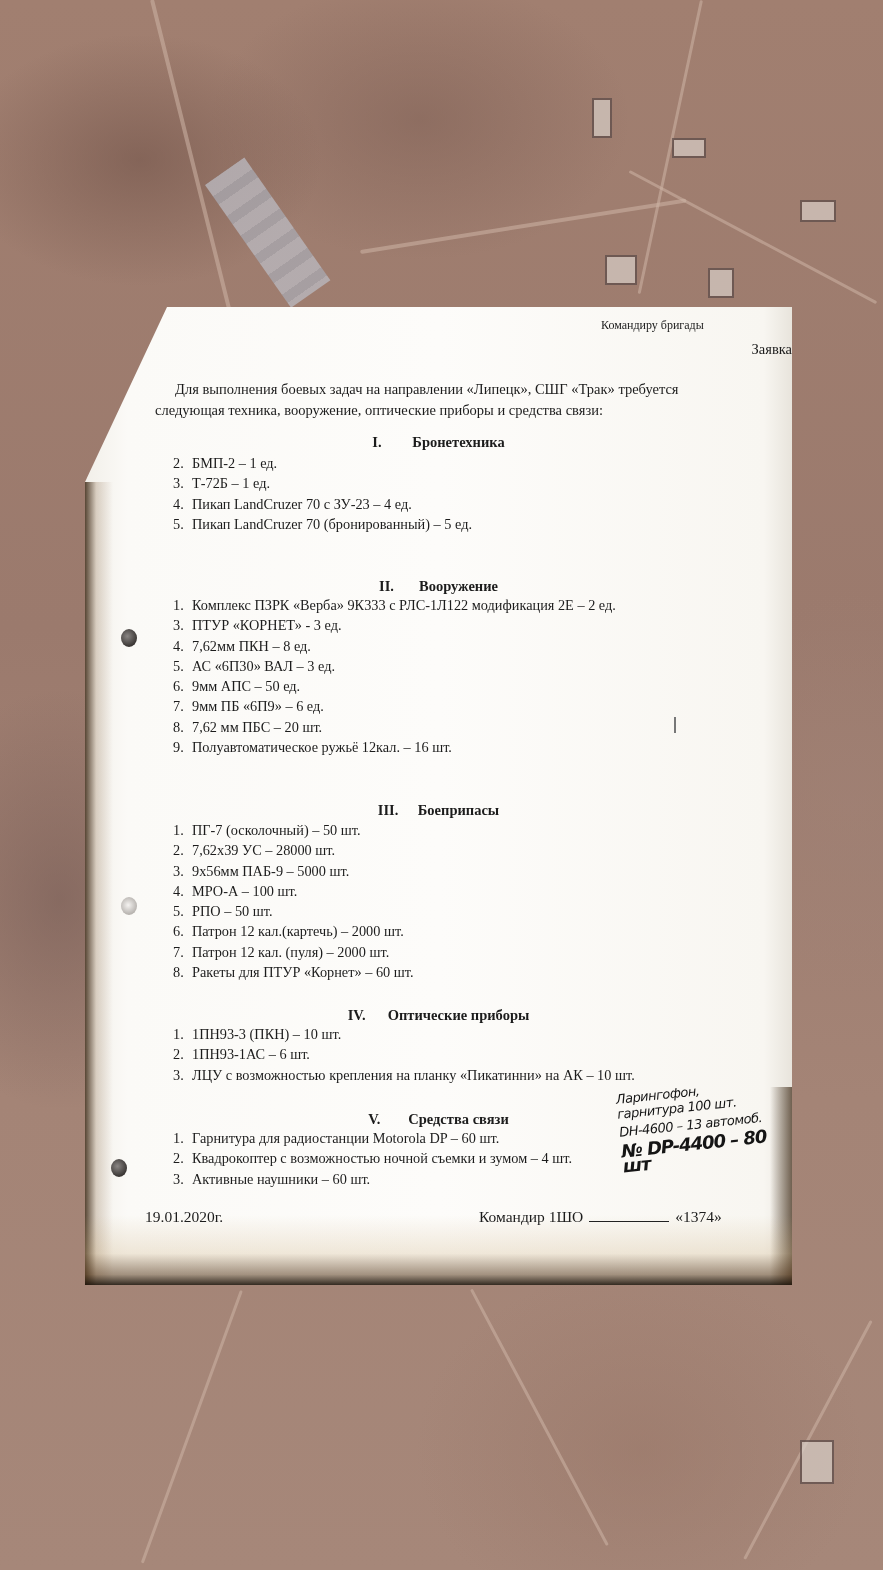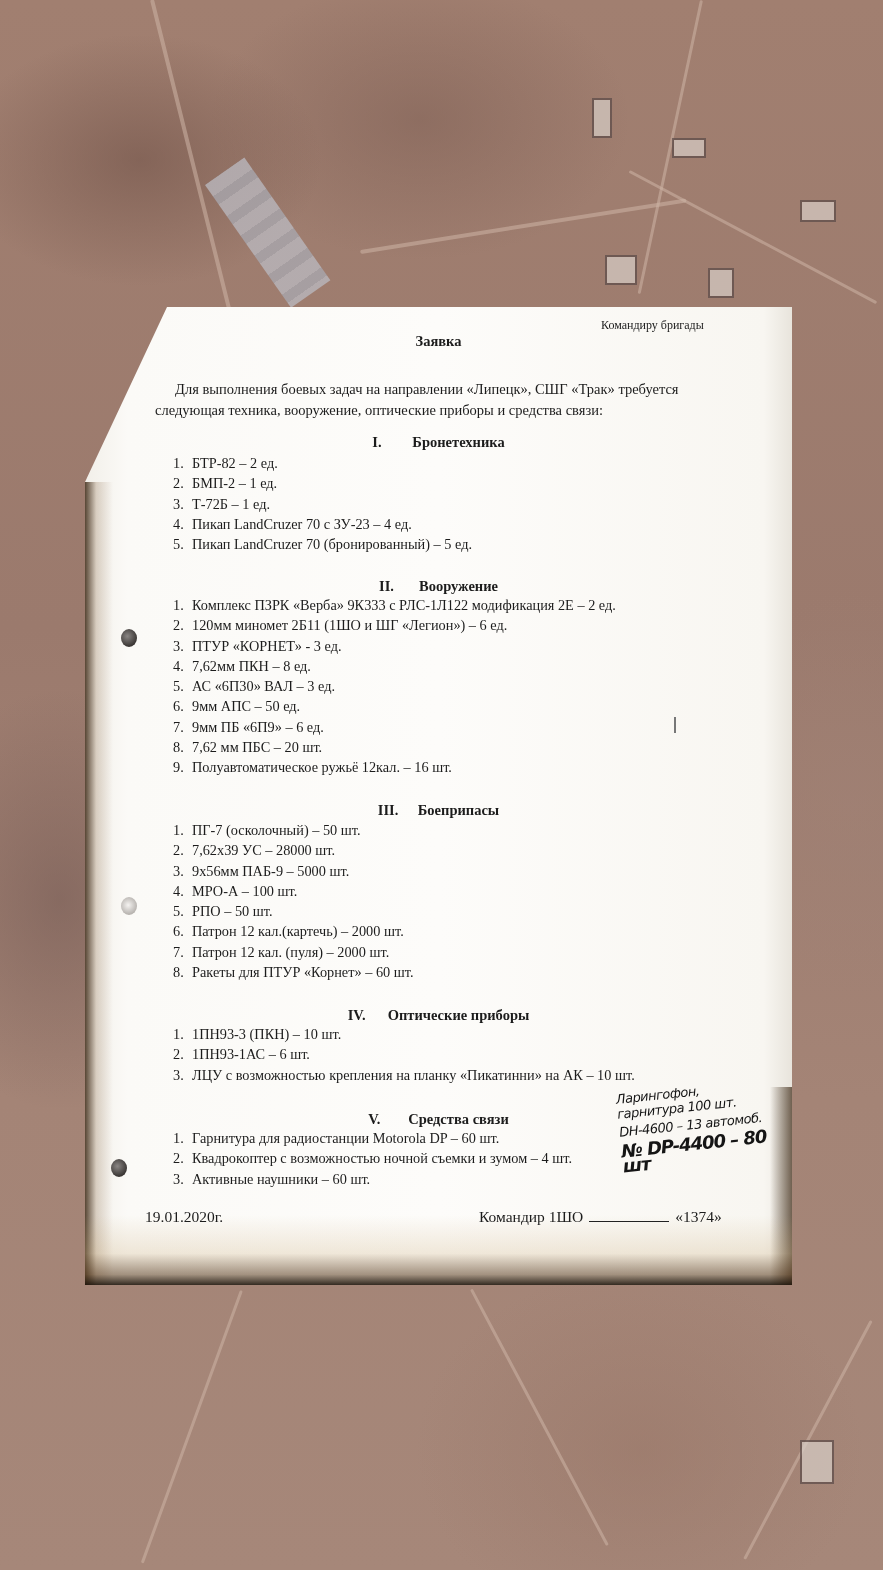--- a/index.html
+++ b/index.html
@@ -45,21 +45,21 @@
     background: linear-gradient(270deg, rgba(60,40,20,0.7) 0%, transparent 100%);
   }
   .hole {
     position: absolute; width: 16px; height: 18px; border-radius: 50%;
     background: radial-gradient(circle at 40% 40%, #8a8684, #3a3634 70%);
   }
   .hole.light { background: radial-gradient(circle at 45% 45%, #f5f3f1, #b6b2ae 70%); }
 
   .doc { position: absolute; color: #1c1c1c; font-size: 14.3px; line-height: 20.3px; }
   .addressee { position: absolute; left: 516px; top: 8px; font-size: 12px; }
-  .title { position: absolute; left: 0; width: 707px; top: 24px; text-align: center; font-weight: bold; font-size: 14.5px; }
+  .title { position: absolute; left: 0; width: 707px; top: 32px; text-align: right; font-weight: normal; font-size: 14.5px; }
   .intro { position: absolute; left: 70px; top: 72px; width: 600px; font-size: 14.5px; line-height: 21px; }
   .intro .p1 { display: block; text-indent: 20px; }
   .section-head { position: absolute; left: 0; width: 707px; text-align: center; font-weight: bold; font-size: 14.5px; }
   .section-head .num { display: inline-block; width: 40px; text-align: left; }
   .list { position: absolute; left: 88px; margin: 0; padding: 0; list-style: none; }
   .list li { white-space: nowrap; }
   .list .n { display: inline-block; width: 19px; }
   .footer-date { position: absolute; left: 60px; top: 900px; font-size: 15.5px; }
   .footer-sign { position: absolute; left: 394px; top: 900px; font-size: 15.5px; }
   .sign-line { display: inline-block; width: 80px; border-bottom: 1px solid #222; margin: 0 6px; height: 14px; vertical-align: baseline; }
@@ -102,33 +102,31 @@
   <div class="doc title">Заявка</div>
   <div class="doc intro">
     <span class="p1">Для выполнения боевых задач на направлении «Липецк», СШГ «Трак» требуется</span>
     <span>следующая техника, вооружение, оптические приборы и средства связи:</span>
   </div>
 
   <div class="doc section-head" style="top:125px;">
     <span class="num">I.</span><span>Бронетехника</span>
   </div>
   <ul class="doc list" style="top:146px;">
-    <li><span class="n">1.</span><span>БТР-82 – 2 ед.</span></li>
     <li><span class="n">2.</span><span>БМП-2 – 1 ед.</span></li>
     <li><span class="n">3.</span><span>Т-72Б – 1 ед.</span></li>
     <li><span class="n">4.</span><span>Пикап LandCruzer 70 с ЗУ-23 – 4 ед.</span></li>
     <li><span class="n">5.</span><span>Пикап LandCruzer 70 (бронированный) – 5 ед.</span></li>
   </ul>
 
   <div class="doc section-head" style="top:269px;">
     <span class="num">II.</span><span>Вооружение</span>
   </div>
   <ul class="doc list" style="top:288px;">
     <li><span class="n">1.</span><span>Комплекс ПЗРК «Верба» 9К333 с РЛС-1Л122 модификация 2Е – 2 ед.</span></li>
-    <li><span class="n">2.</span><span>120мм миномет 2Б11 (1ШО и ШГ «Легион»)  – 6 ед.</span></li>
     <li><span class="n">3.</span><span>ПТУР «КОРНЕТ» - 3 ед.</span></li>
     <li><span class="n">4.</span><span>7,62мм ПКН – 8 ед.</span></li>
     <li><span class="n">5.</span><span>АС «6П30» ВАЛ – 3 ед.</span></li>
     <li><span class="n">6.</span><span>9мм АПС – 50 ед.</span></li>
     <li><span class="n">7.</span><span>9мм ПБ «6П9» – 6 ед.</span></li>
     <li><span class="n">8.</span><span>7,62 мм ПБС – 20 шт.</span></li>
     <li><span class="n">9.</span><span>Полуавтоматическое ружьё 12кал. – 16 шт.</span></li>
   </ul>
 
   <div class="doc section-head" style="top:493px;">

